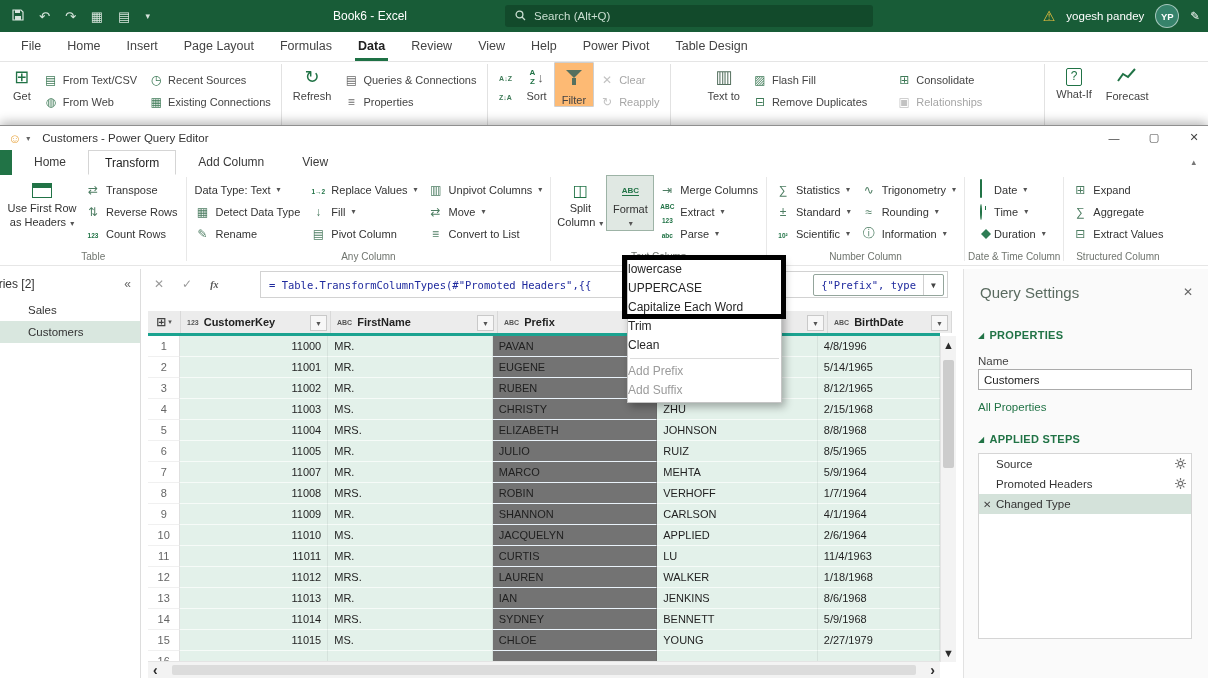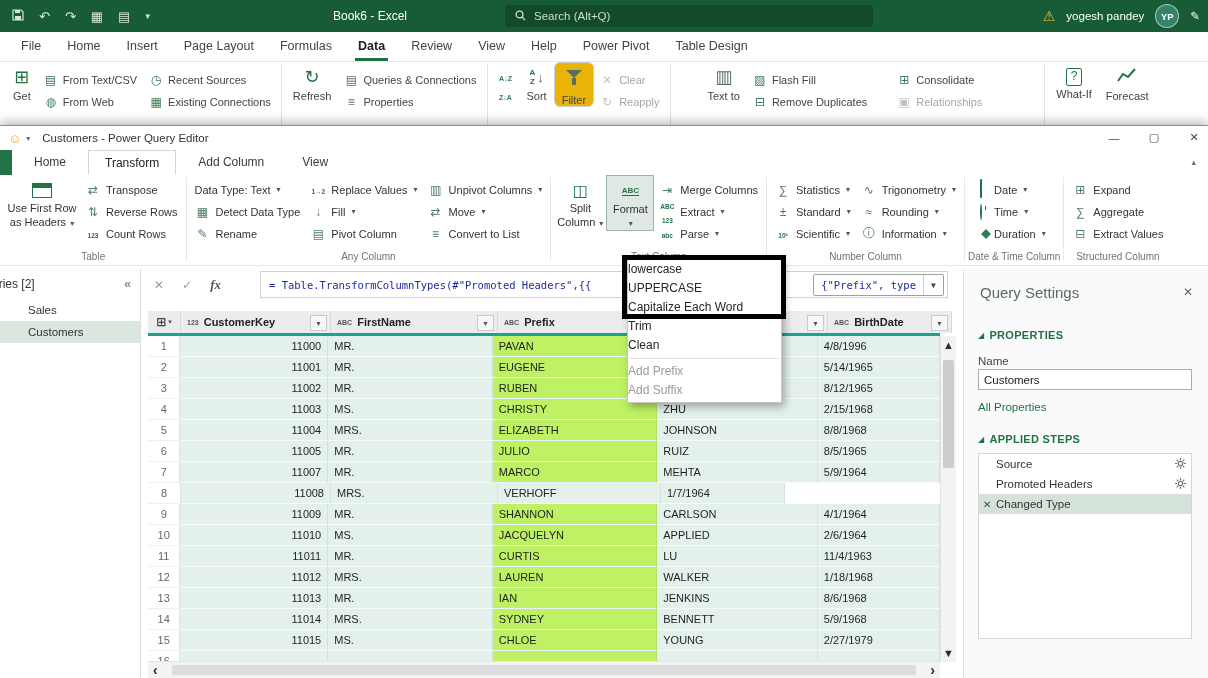--- a/index.html
+++ b/index.html
@@ -29,21 +29,21 @@
   .xl-ribbon{position:absolute;left:0;top:62px;width:1208px;height:63px;background:#fff;display:flex;
              align-items:flex-start;overflow:hidden;padding-left:6px;box-sizing:border-box;}
   .rb-big{display:flex;flex-direction:column;align-items:center;gap:2px;padding:4px 7px 0;font-size:11px;color:#444;text-align:center;}
   .rb-big .bic{font-size:18px;line-height:22px;color:#217346;}
   .rb-col{display:flex;flex-direction:column;gap:1px;padding-top:7px;}
   .rb-sm{display:flex;align-items:center;gap:5px;font-size:11px;color:#444;height:21px;padding:0 6px;white-space:nowrap;}
   .rb-sm .ic{width:14px;text-align:center;font-size:12px;color:#3E7A57;}
   .vsep{width:1px;background:#E2E2E2;height:110px;margin:2px 4px 0;}
   .grayed{color:#A6A6A6 !important;}
   .grayed .ic{color:#C2C2C2 !important;}
-  .pressed-big{background:#eab308;border:1px solid #CFCFCF;border-radius:6px;}
+  .pressed-big{background:#fdba74;border:1px solid #CFCFCF;border-radius:1px;}
   .funnel-wrap{display:flex;flex-direction:column;align-items:center;height:22px;padding-top:3px;}
   .funnel-top{width:0;height:0;border-left:8px solid transparent;border-right:8px solid transparent;border-top:8px solid #55705F;}
   .funnel-stem{width:4px;height:7px;background:#55705F;}
   .sort-ic{display:flex;align-items:center;gap:2px;height:22px;}
   .sort-ic .ltrs{display:flex;flex-direction:column;font-size:8px;font-weight:700;color:#217346;line-height:9px;}
   .sort-ic .arr{font-size:13px;color:#5B5B5B;}
   .micro-ic{font-size:7px;font-weight:700;color:#3E7A57;line-height:8px;text-align:center;width:16px;}
   .qmark{border:1.5px solid #217346;border-radius:2px;padding:0 4px;font-size:12px;color:#217346;height:16px;line-height:15px;margin-top:2px;}
 
   
@@ -84,21 +84,21 @@
   .cal-ic{width:12px;height:11px;border:1.5px solid #217346;border-top-width:4px;border-radius:1px;box-sizing:border-box;margin:0 auto;}
   .clk-ic{width:11px;height:11px;border:1.5px solid #217346;border-radius:50%;position:relative;box-sizing:border-box;margin:0 auto;}
   .clk-ic::after{content:"";position:absolute;left:3.5px;top:1.5px;width:1.5px;height:3.5px;background:#217346;}
   .hg-ic{position:relative;width:10px;height:11px;margin:0 auto;}
   .hg-ic::before{content:"";position:absolute;top:0;left:0;border-left:5px solid transparent;border-right:5px solid transparent;border-top:5px solid #2E7D55;}
   .hg-ic::after{content:"";position:absolute;bottom:0;left:0;border-left:5px solid transparent;border-right:5px solid transparent;border-bottom:5px solid #2E7D55;}
 
   
   .pq-formula{position:absolute;left:148px;top:143px;width:802px;height:32px;}
   .f-btns{position:absolute;left:6px;top:8px;display:flex;gap:18px;align-items:center;color:#9A9A9A;font-size:12px;}
-  .fxg{font-family:"Liberation Serif",serif;font-style:italic;font-weight:700;color:#555;font-size:13px;}
+  .fxg{font-family:"Liberation Serif",serif;font-style:italic;font-weight:700;color:#555;font-size:10px;}
   .f-input{position:absolute;left:112px;top:2px;right:2px;height:27px;background:#fff;border:1px solid #D2D2D2;
            display:flex;align-items:center;padding-left:8px;box-sizing:border-box;
            font-family:"DejaVu Sans Mono","Liberation Mono",monospace;font-size:10.5px;color:#1F2A9E;white-space:nowrap;overflow:hidden;}
   .type-combo{position:absolute;right:3px;top:2px;height:20px;display:flex;align-items:center;border:1px solid #94A59C;
               border-radius:2px;background:#fff;}
   .type-combo .txt{padding:0 7px;font-family:"DejaVu Sans Mono","Liberation Mono",monospace;font-size:10.5px;color:#1F2A9E;}
   .type-combo .chev{width:19px;height:100%;border-left:1px solid #CFCFCF;display:flex;align-items:center;justify-content:center;
                     font-size:8px;color:#444;}
 
   
@@ -118,21 +118,21 @@
   .gh-filter{position:absolute;right:3px;top:4px;width:15px;height:14px;border:1px solid #C9C9C9;background:#F7F7F7;
              color:#555;font-size:7px;display:flex;align-items:center;justify-content:center;}
   .teal-bar{position:absolute;left:148px;top:207px;width:792px;height:3px;background:#1BA390;}
   .grid-rows{position:absolute;left:148px;top:210px;width:792px;height:326px;overflow:hidden;background:#fff;}
   .g-row{display:flex;height:21px;}
   .g-cell{box-sizing:border-box;border-right:1px solid rgba(0,0,0,.06);border-bottom:1px solid #F6FBF8;
           font-size:11px;color:#1F1F1F;line-height:20px;padding:0 6px;background:#E3F1EA;overflow:hidden;white-space:nowrap;}
   .g-n{width:33px;background:#fff;color:#666;text-align:center;padding:0;border-right:1px solid #E0E0E0;border-bottom:1px solid #F0F0F0;}
   .c-key{width:150px;text-align:right;}
   .c-prefix{width:167px;}
-  .c-first{width:167px;background:#bef264;border-bottom-color:#EAF3FA;}
+  .c-first{width:167px;background:#737373;border-bottom-color:#EAF3FA;}
   .c-last{width:163px;}
   .c-birth{width:124px;}
 
   
   .vscroll{position:absolute;left:940px;top:210px;width:16px;height:326px;background:#F3F3F3;border-left:1px solid #E4E4E4;box-sizing:border-box;}
   .vs-up{position:absolute;top:3px;left:0;width:15px;text-align:center;font-size:11px;color:#2B2B2B;}
   .vs-dn{position:absolute;bottom:3px;left:0;width:15px;text-align:center;font-size:11px;color:#2B2B2B;}
   .vs-thumb{position:absolute;left:2px;top:24px;width:11px;height:108px;background:#CCCCCC;border-radius:2px;}
   .hscroll{position:absolute;left:148px;top:535px;width:792px;height:17px;background:#F3F3F3;border-top:1px solid #E4E4E4;box-sizing:border-box;}
   .hs-l{position:absolute;left:5px;top:0;font-size:14px;font-weight:700;color:#2B2B2B;line-height:16px;}
@@ -671,20 +671,21 @@
           <div class="g-cell c-key">11007</div>
           <div class="g-cell c-prefix">MR.</div>
           <div class="g-cell c-first">MARCO</div>
           <div class="g-cell c-last">MEHTA</div>
           <div class="g-cell c-birth">5/9/1964</div>
         </div>
         <div class="g-row">
           <div class="g-cell g-n">8</div>
           <div class="g-cell c-key">11008</div>
           <div class="g-cell c-prefix">MRS.</div>
+          <div class="g-cell c-first">ROBIN</div>
           <div class="g-cell c-last">VERHOFF</div>
           <div class="g-cell c-birth">1/7/1964</div>
         </div>
         <div class="g-row">
           <div class="g-cell g-n">9</div>
           <div class="g-cell c-key">11009</div>
           <div class="g-cell c-prefix">MR.</div>
           <div class="g-cell c-first">SHANNON</div>
           <div class="g-cell c-last">CARLSON</div>
           <div class="g-cell c-birth">4/1/1964</div>

